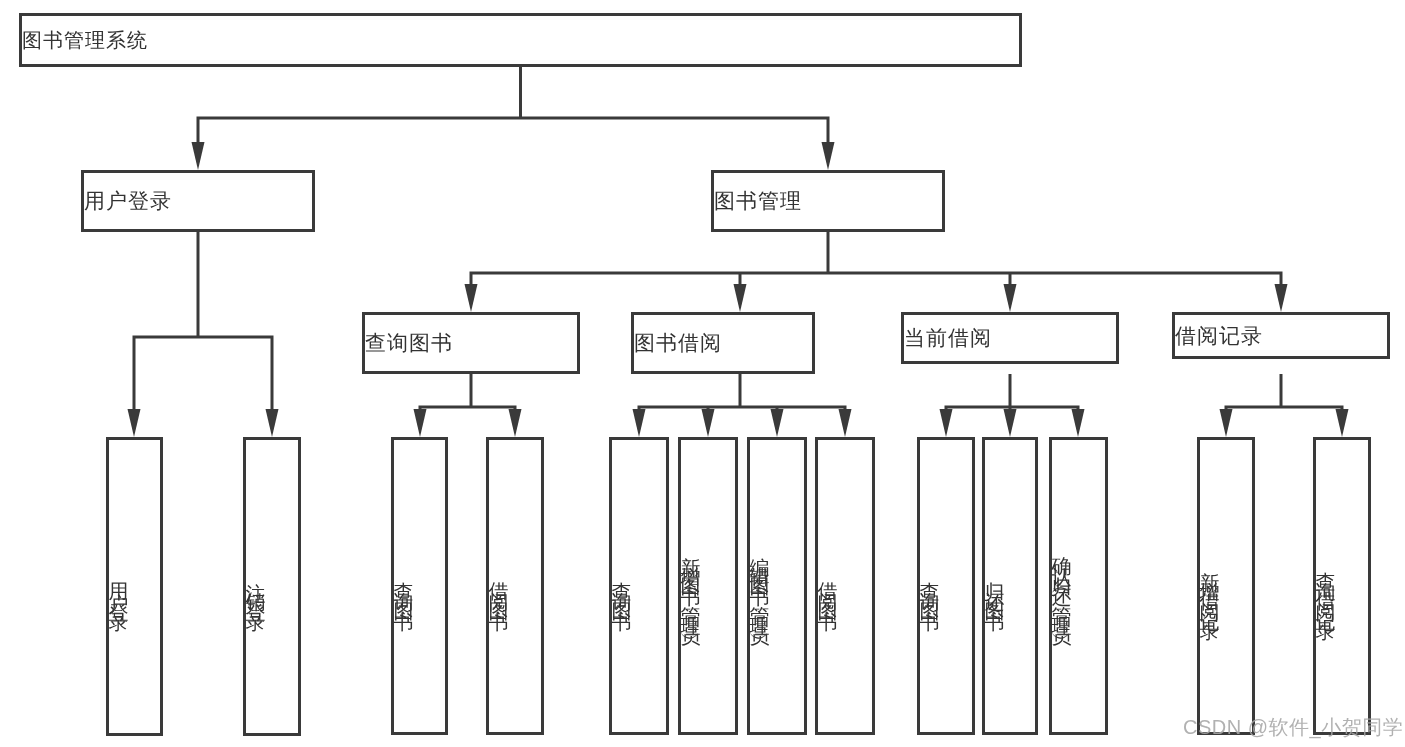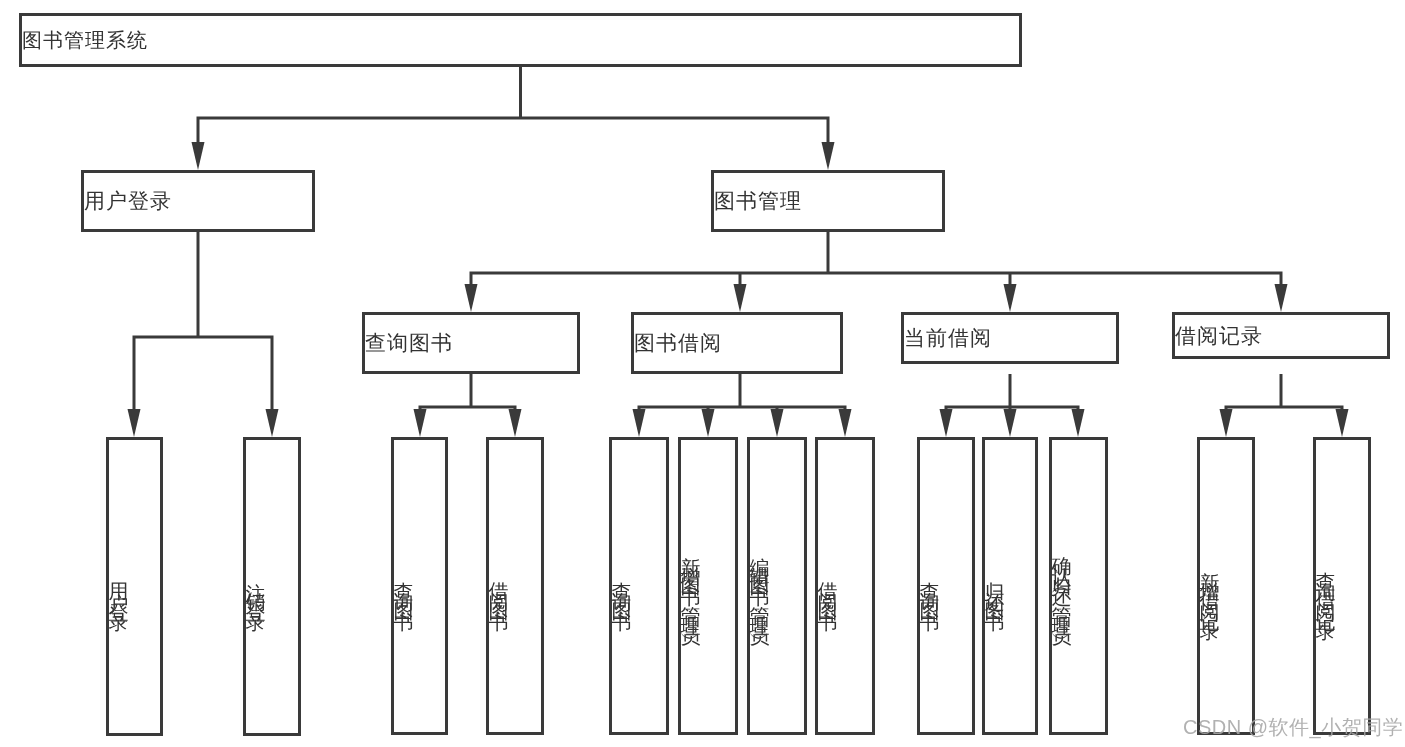--- a/index.html
+++ b/index.html
@@ -109,21 +109,21 @@
   <div class="node" style="left:81px;top:170px;width:234px;height:62px">
     <span class="label">用户登录</span>
   </div>
   <div class="node" style="left:711px;top:170px;width:234px;height:62px">
     <span class="label">图书管理</span>
   </div>
 
   <div class="node" style="left:362px;top:312px;width:218px;height:62px">
     <span class="label">查询图书</span>
   </div>
-  <div class="node" style="left:631px;top:312px;width:212px;height:62px">
+  <div class="node" style="left:631px;top:312px;width:184px;height:62px">
     <span class="label">图书借阅</span>
   </div>
   <div class="node" style="left:901px;top:312px;width:218px;height:52px">
     <span class="label">当前借阅</span>
   </div>
   <div class="node" style="left:1172px;top:312px;width:218px;height:47px">
     <span class="label">借阅记录</span>
   </div>
 
   <div class="node leaf" style="left:106px;top:437px;width:57px;height:299px">

